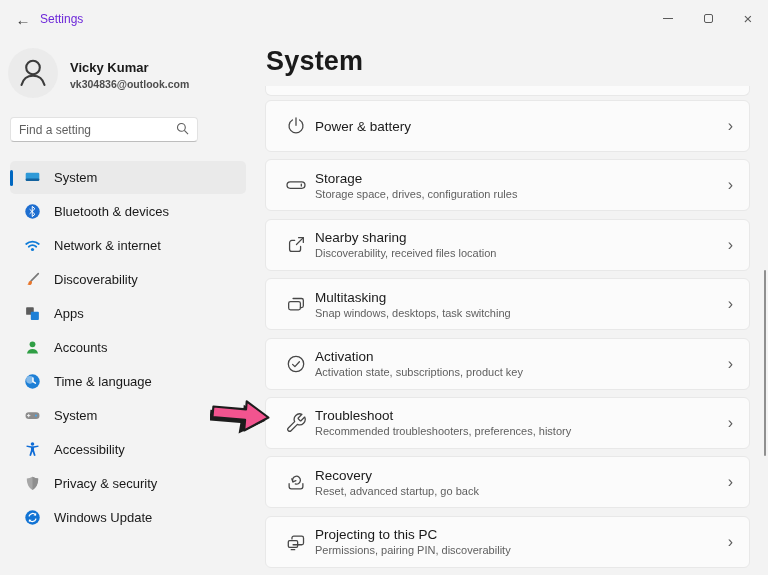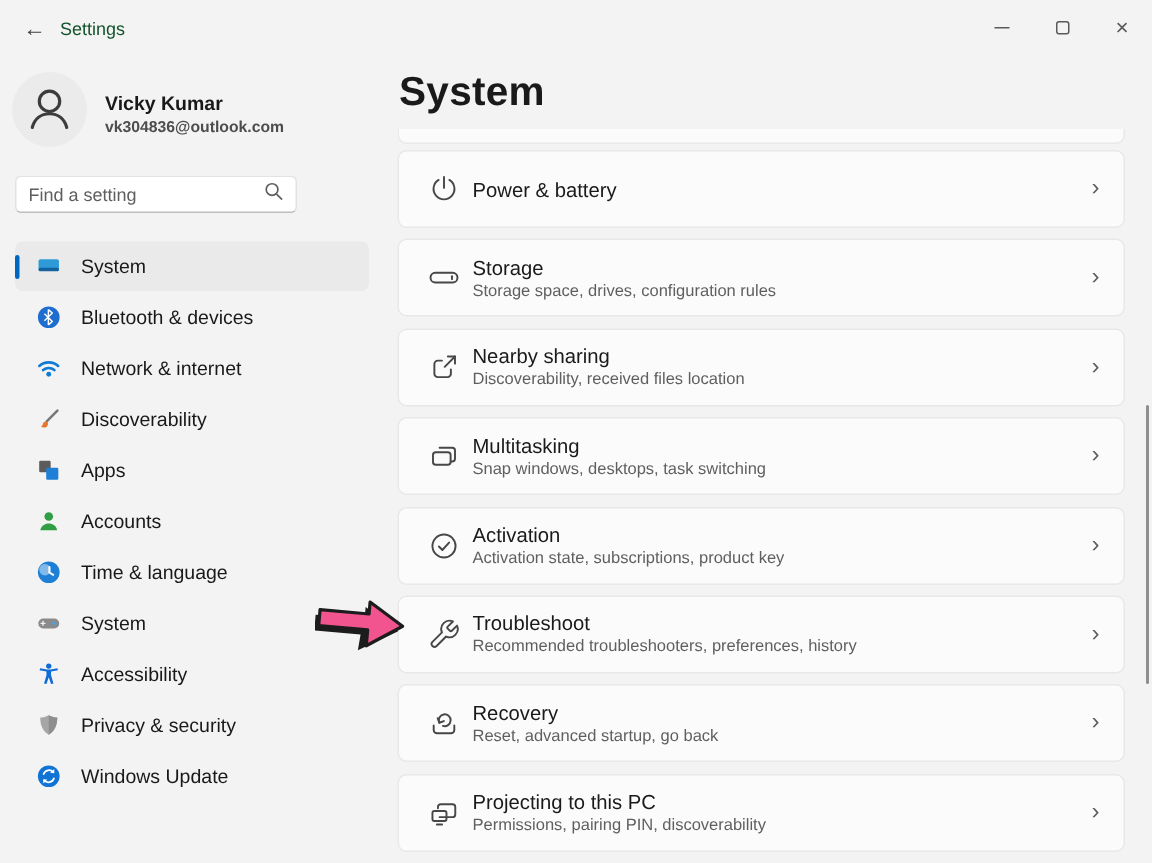--- a/index.html
+++ b/index.html
@@ -10,21 +10,21 @@
   }
   .window { position:absolute; inset:0; }
 
   
   .titlebar { position:absolute; left:0; top:0; right:0; height:36px; }
   .back {
     position:absolute; left:11px; top:7px; width:24px; height:24px;
     font-size:15px; color:#3c3c3c; display:flex; align-items:center; justify-content:center;
     cursor:default;
   }
-  .tb-title { position:absolute; left:40px; top:12px; font-size:12px; color:#14532d; }
+  .tb-title { position:absolute; left:40px; top:12px; font-size:12px; color:#6d28d9; }
   .controls { position:absolute; right:0; top:0; height:36px; display:flex; }
   .ctl { width:40px; height:36px; display:flex; align-items:center; justify-content:center; color:#5a5a5a; }
   .minbar { display:block; width:10px; height:1px; background:#5a5a5a; }
   .maxbox { display:block; width:9px; height:9px; border:1px solid #5a5a5a; border-radius:2px; }
   .ctl.close { font-size:15px; }
 
   
   .sidebar { position:absolute; left:0; top:36px; width:256px; bottom:12px; }
   .user { position:absolute; left:8px; top:12px; display:flex; align-items:center; }
   .user-text { margin-left:12px; }

